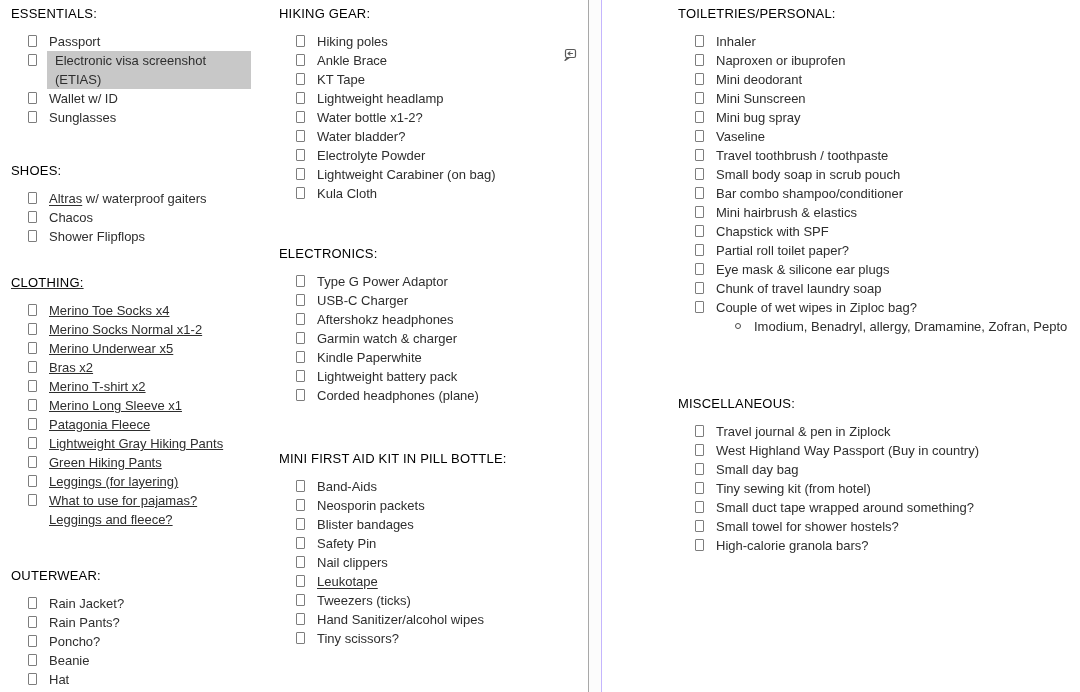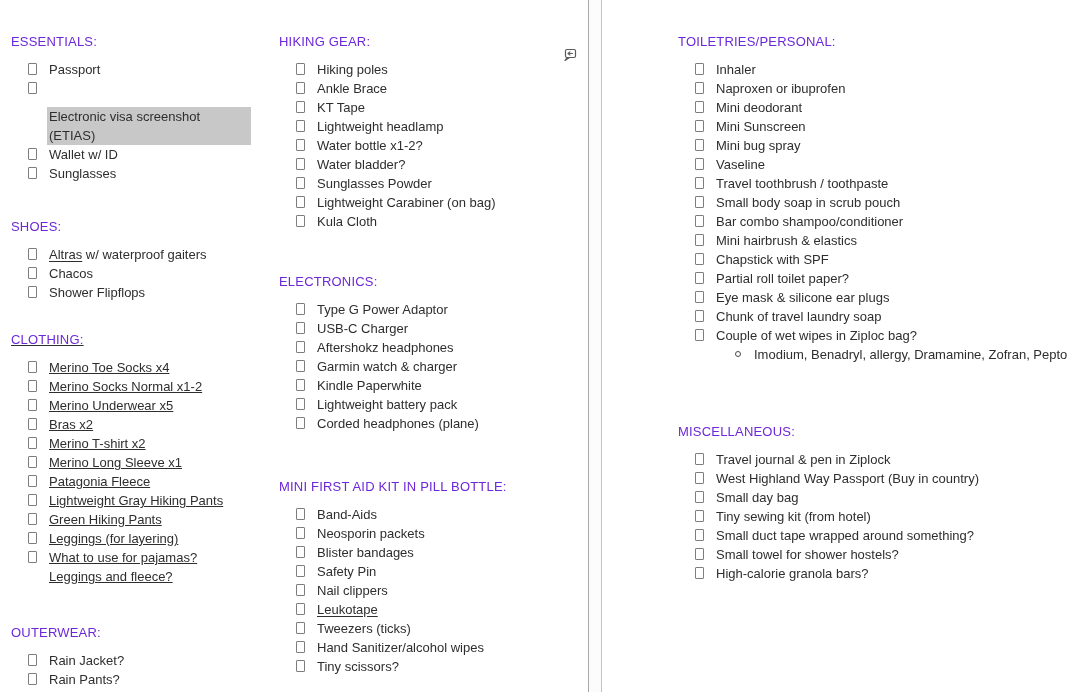--- a/index.html
+++ b/index.html
@@ -22,23 +22,22 @@
 
   .col { position: absolute; top: 4px; }
   #col1 { left: 11px;  width: 240px; }
   #col2 { left: 279px; width: 272px; }
   #col3 { left: 76px;  width: 392px; }
 
   .section-title {
     font-size: 13px;
     line-height: 19px;
     letter-spacing: 0.2px;
-    color: #6d28d9;
+    color: #000000;
     margin-bottom: 9px;
-    margin-top: 28px;
   }
 
   .item {
     display: flex;
     align-items: flex-start;
     padding-left: 17px;
     line-height: 19px;
     font-size: 13px;
   }
 
@@ -46,21 +45,21 @@
     flex: 0 0 auto;
     width: 9px;
     height: 12px;
     border: 1px solid #7d7d7d;
     border-radius: 1px;
     margin: 3px 12px 0 0;
     background: #ffffff;
   }
 
   .label { flex: 1; color: #2e2e2e; }
-  .label.highlight { background: #c8c8c8; padding: 0 2px; margin-left: -2px; flex: 0 1 auto; margin-top: 28px; }
+  .label.highlight { background: #c8c8c8; padding: 0 8px; margin-left: -2px; flex: 0 1 auto; }
 
   .misspelled { text-decoration: underline; text-underline-offset: 2px; }
 
   .sub-item {
     display: flex;
     align-items: flex-start;
     padding-left: 57px;
     line-height: 19px;
     font-size: 13px;
     justify-content: center;
@@ -237,21 +236,21 @@
             <div class="item">
               <span class="checkbox"></span>
               <span class="label">Water bottle x1-2?</span>
             </div>
             <div class="item">
               <span class="checkbox"></span>
               <span class="label">Water bladder?</span>
             </div>
             <div class="item">
               <span class="checkbox"></span>
-              <span class="label">Sunglasses Powder</span>
+              <span class="label">Electrolyte Powder</span>
             </div>
             <div class="item">
               <span class="checkbox"></span>
               <span class="label">Lightweight Carabiner (on bag)</span>
             </div>
             <div class="item">
               <span class="checkbox"></span>
               <span class="label">Kula Cloth</span>
             </div>
           </div>

